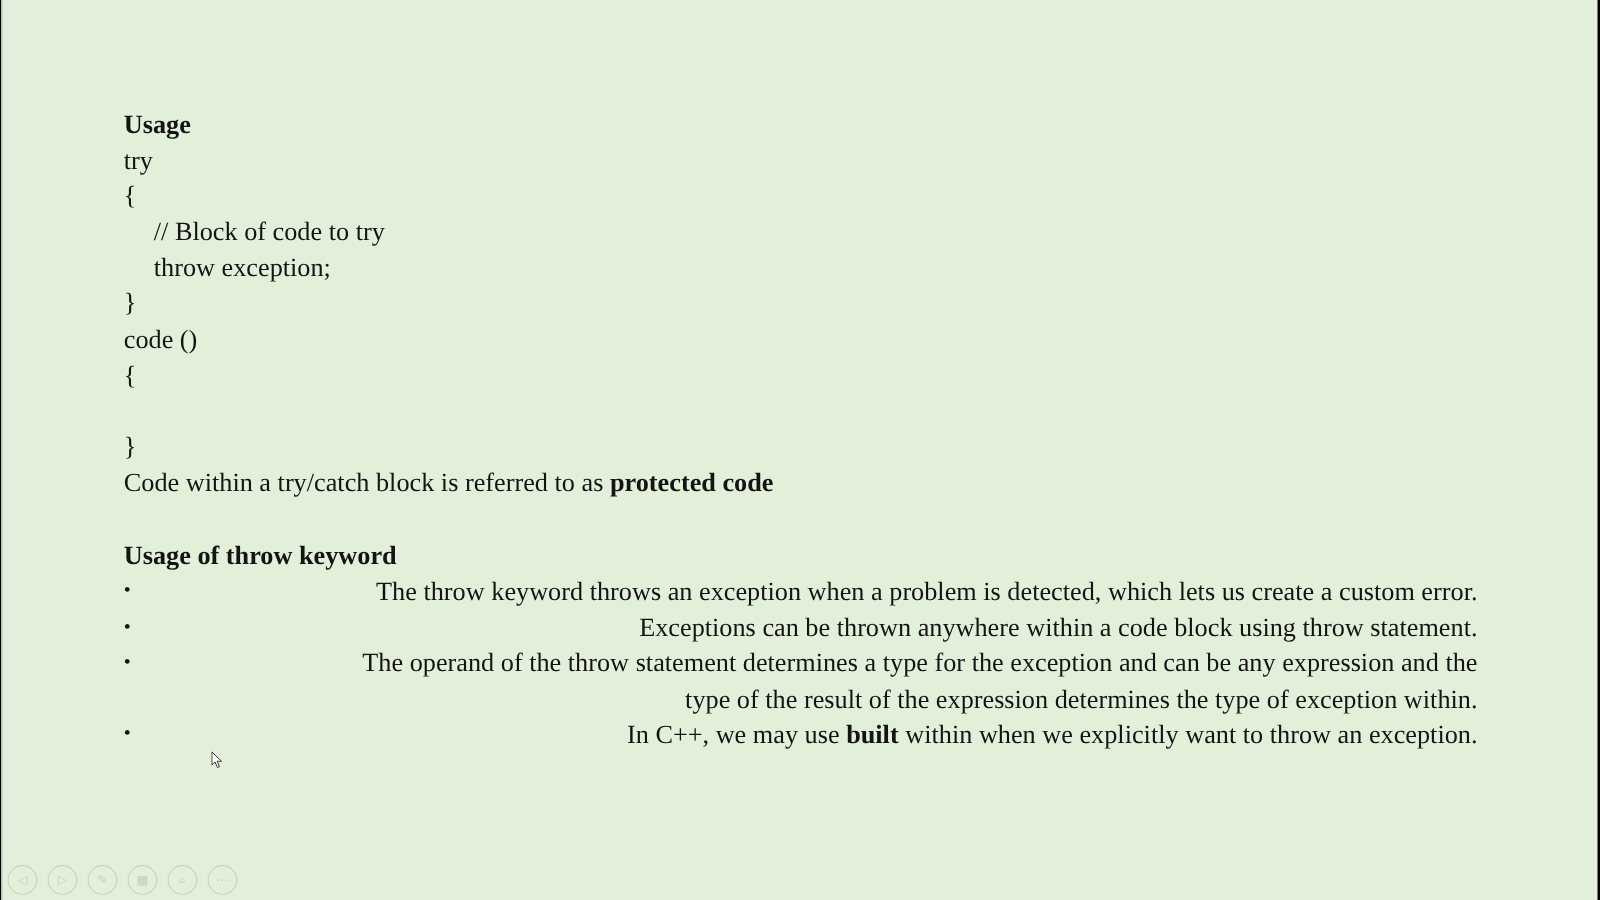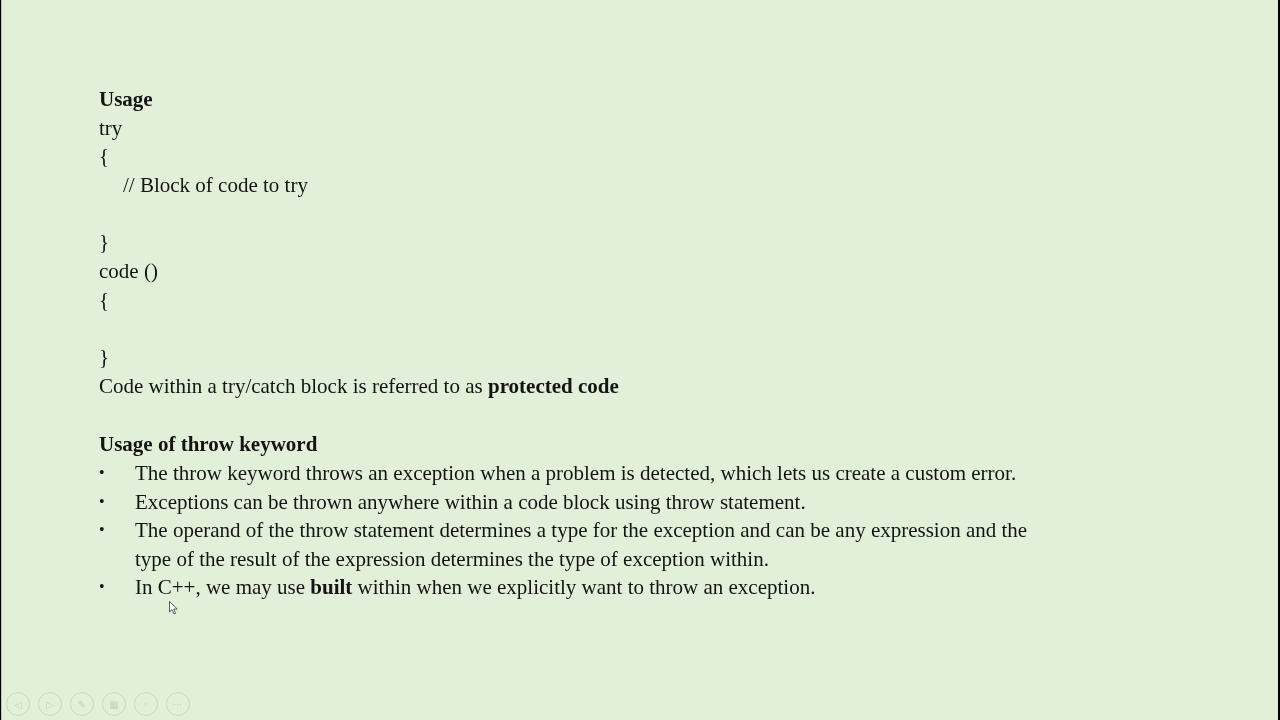--- a/index.html
+++ b/index.html
@@ -20,21 +20,21 @@
   }
   .bold { font-weight: bold; }
   .indent { left: 109px; margin-left: 12px; }
   .bullet-row {
     position: absolute; left: 97px; font-size: 21px; line-height: 28.6px; color: #141414;
   }
   .bullet-dot {
     position: absolute; left: 0; top: 0; width: 16px; font-size: 16px;
   }
   .bullet-text {
-    position: absolute; left: 36px; top: 0; white-space: pre; width: 1060px;
+    position: absolute; left: 23px; top: 0; white-space: pre; width: 1060px; text-align: right;
   }
   .controls {
     position: absolute; left: 4px; bottom: 4px; display: flex; gap: 8px; opacity: 0.35;
   }
   .ctrl {
     width: 22px; height: 22px; border-radius: 50%; border: 1px solid #9aa592;
     display: flex; align-items: center; justify-content: center;
     font-family: "DejaVu Sans", sans-serif; font-size: 10px; color: #8a9582;
   }
   .cursor {
@@ -44,20 +44,21 @@
 </head>
 <body>
 
 <div class="slide">
 
   <div class="line bold" style="top:85px">Usage</div>
 
   <div class="line" style="top:114px">try</div>
   <div class="line" style="top:142px">{</div>
   <div class="line indent" style="top:171px">// Block of code to try</div>
+  <div class="line indent" style="top:200px">throw exception;</div>
   <div class="line" style="top:228px">}</div>
   <div class="line" style="top:257px">code ()</div>
   <div class="line" style="top:286px">{</div>
   <div class="line" style="top:343px">}</div>
 
   <div class="line bold" style="top:430px">Usage of throw keyword</div>
 
   <div class="line" style="top:372px"><span>Code within a try/catch block is referred to as </span><span class="bold">protected code</span></div>
 
   <div class="bullet-row" style="top:459px">

